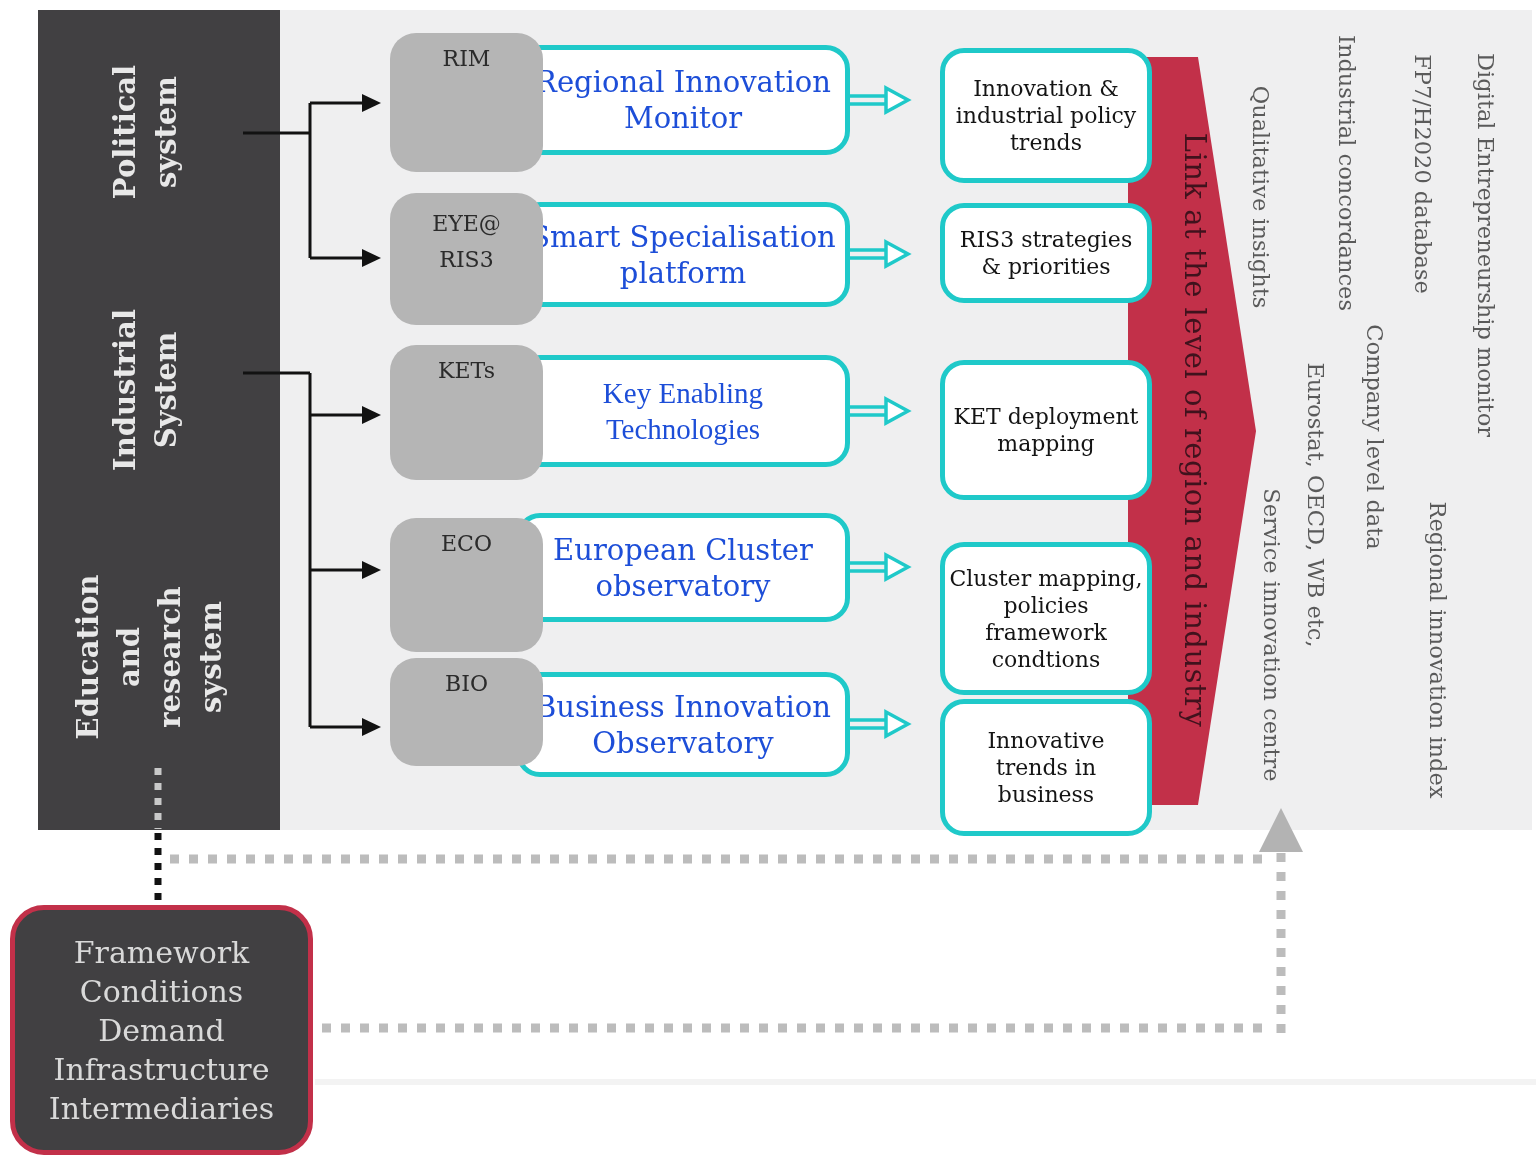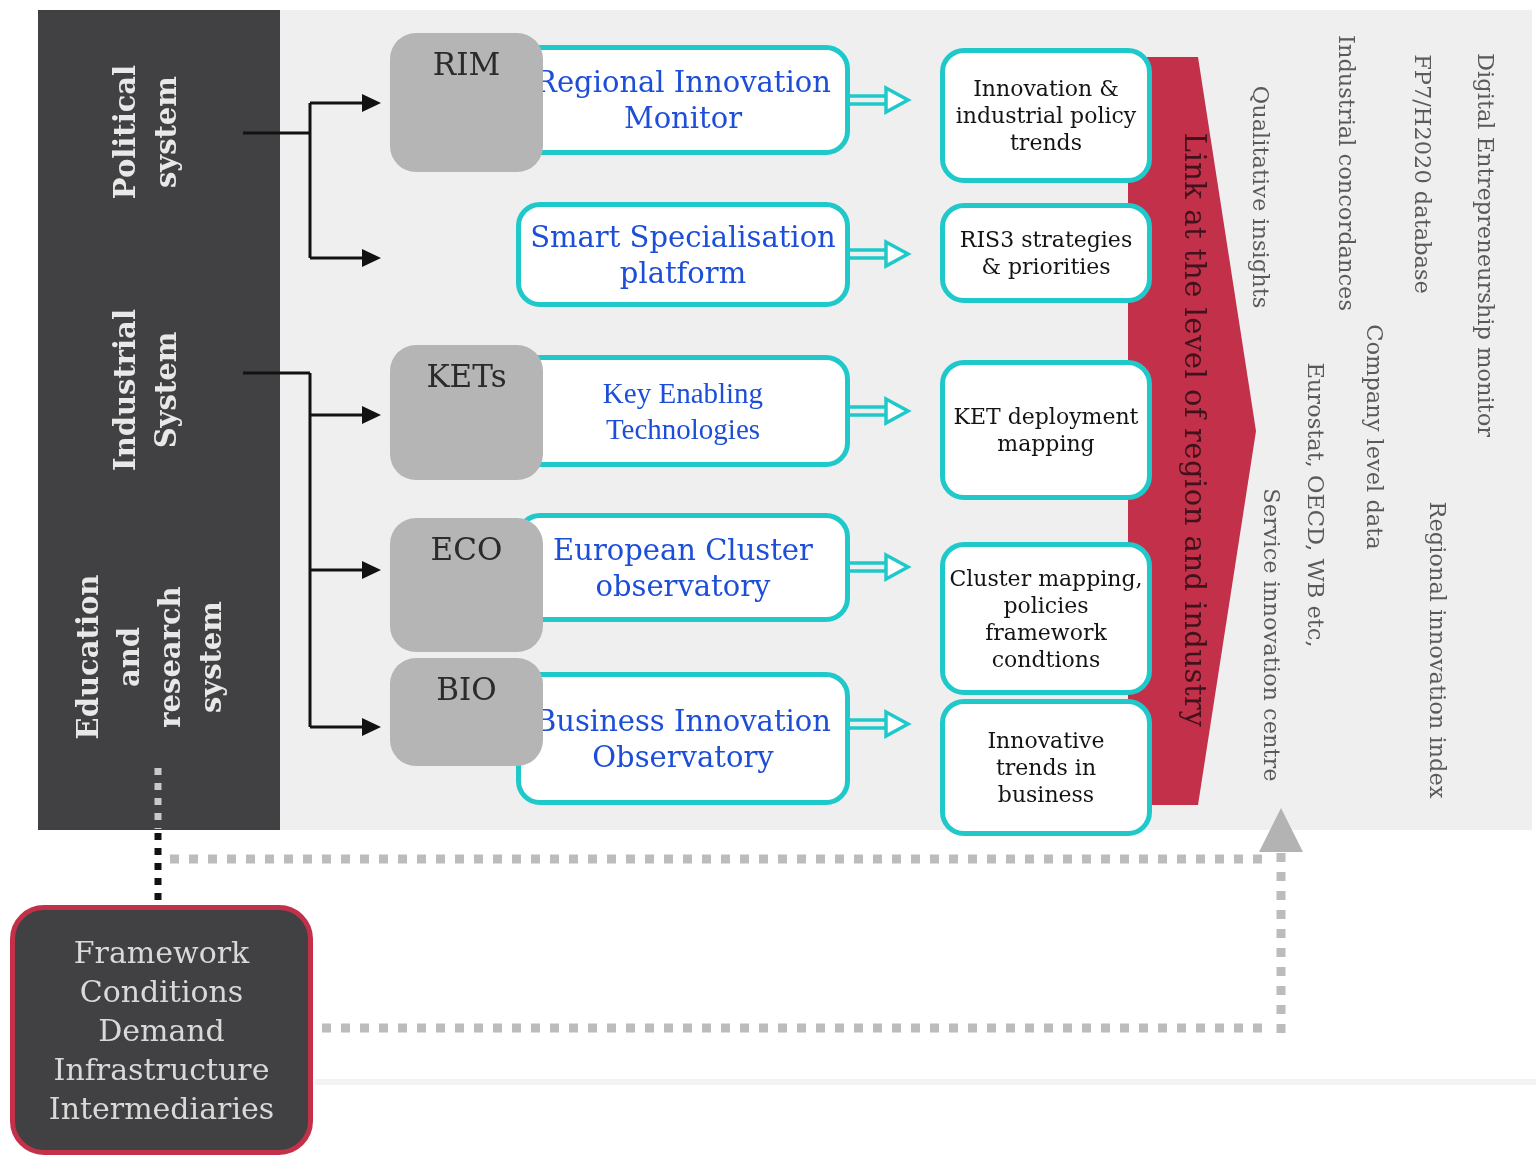--- a/index.html
+++ b/index.html
@@ -14,21 +14,21 @@
   .main-bg{left:38px;top:10px;width:1494px;height:820px;background:#efeff0;}
   .dark-panel{left:38px;top:10px;width:242px;height:820px;background:#414042;}
   
   .sys-label{
     color:#e8e8e8;font-weight:bold;font-size:29px;line-height:41px;
     text-align:center;transform:rotate(-90deg);
   }
   
   .gray-box{
     left:390px;width:153px;background:#b5b5b5;border-radius:26px;
-    z-index:3;text-align:center;color:#2b2b2b;font-size:31px;
+    z-index:3;text-align:center;color:#2b2b2b;font-size:22px;
     padding-top:13px;box-sizing:border-box;
   }
   
   .src-box{
     left:516px;width:334px;background:#ffffff;border:5px solid #1fc9c9;
     border-radius:24px;z-index:2;box-sizing:border-box;
     display:flex;align-items:center;justify-content:center;text-align:center;
     font-size:29px;line-height:36px;color:#1d4ed8;
   }
   
@@ -82,40 +82,42 @@
 research
 system</div>
 
   <div class="abs gray-box prewrap" style="top:33px;height:139px;">RIM</div>
   <div class="abs src-box prewrap" style="top:45px;height:110px;">Regional Innovation
 Monitor</div>
   <div class="abs out-box prewrap" style="top:48px;height:135px;">Innovation &amp;
 industrial policy
 trends</div>
 
+  <div class="abs gray-box prewrap" style="top:193px;height:132px;line-height:36px;">EYE@
+RIS3</div>
   <div class="abs src-box prewrap" style="top:202px;height:105px;">Smart Specialisation
 platform</div>
   <div class="abs out-box prewrap" style="top:203px;height:100px;">RIS3 strategies
 &amp; priorities</div>
 
   <div class="abs gray-box prewrap" style="top:345px;height:135px;">KETs</div>
   <div class="abs src-box prewrap" style="top:355px;height:112px;font-family:Liberation Serif, serif;">Key Enabling
 Technologies</div>
   <div class="abs out-box prewrap" style="top:360px;height:140px;">KET deployment
 mapping</div>
 
   <div class="abs gray-box prewrap" style="top:518px;height:134px;">ECO</div>
   <div class="abs src-box prewrap" style="top:513px;height:109px;">European Cluster
 observatory</div>
   <div class="abs out-box prewrap" style="top:542px;height:153px;">Cluster mapping,
 policies framework
 condtions</div>
 
   <div class="abs gray-box prewrap" style="top:658px;height:108px;">BIO</div>
-  <div class="abs src-box prewrap" style="top:672px;height:133px;">Business Innovation
+  <div class="abs src-box prewrap" style="top:672px;height:105px;">Business Innovation
 Observatory</div>
   <div class="abs out-box prewrap" style="top:680px;height:137px;margin-top:19px;">Innovative
 trends in
 business</div>
 
   <div class="abs red-label">Link at the level of region and industry</div>
 
   <div class="abs r-label" style="left:1141px;top:184px;width:240px;">Qualitative insights</div>
   <div class="abs r-label" style="left:1203px;top:160px;width:287px;">Industrial concordances</div>
   <div class="abs r-label" style="left:1168px;top:492px;width:295px;">Eurostat, OECD, WB etc,</div>

